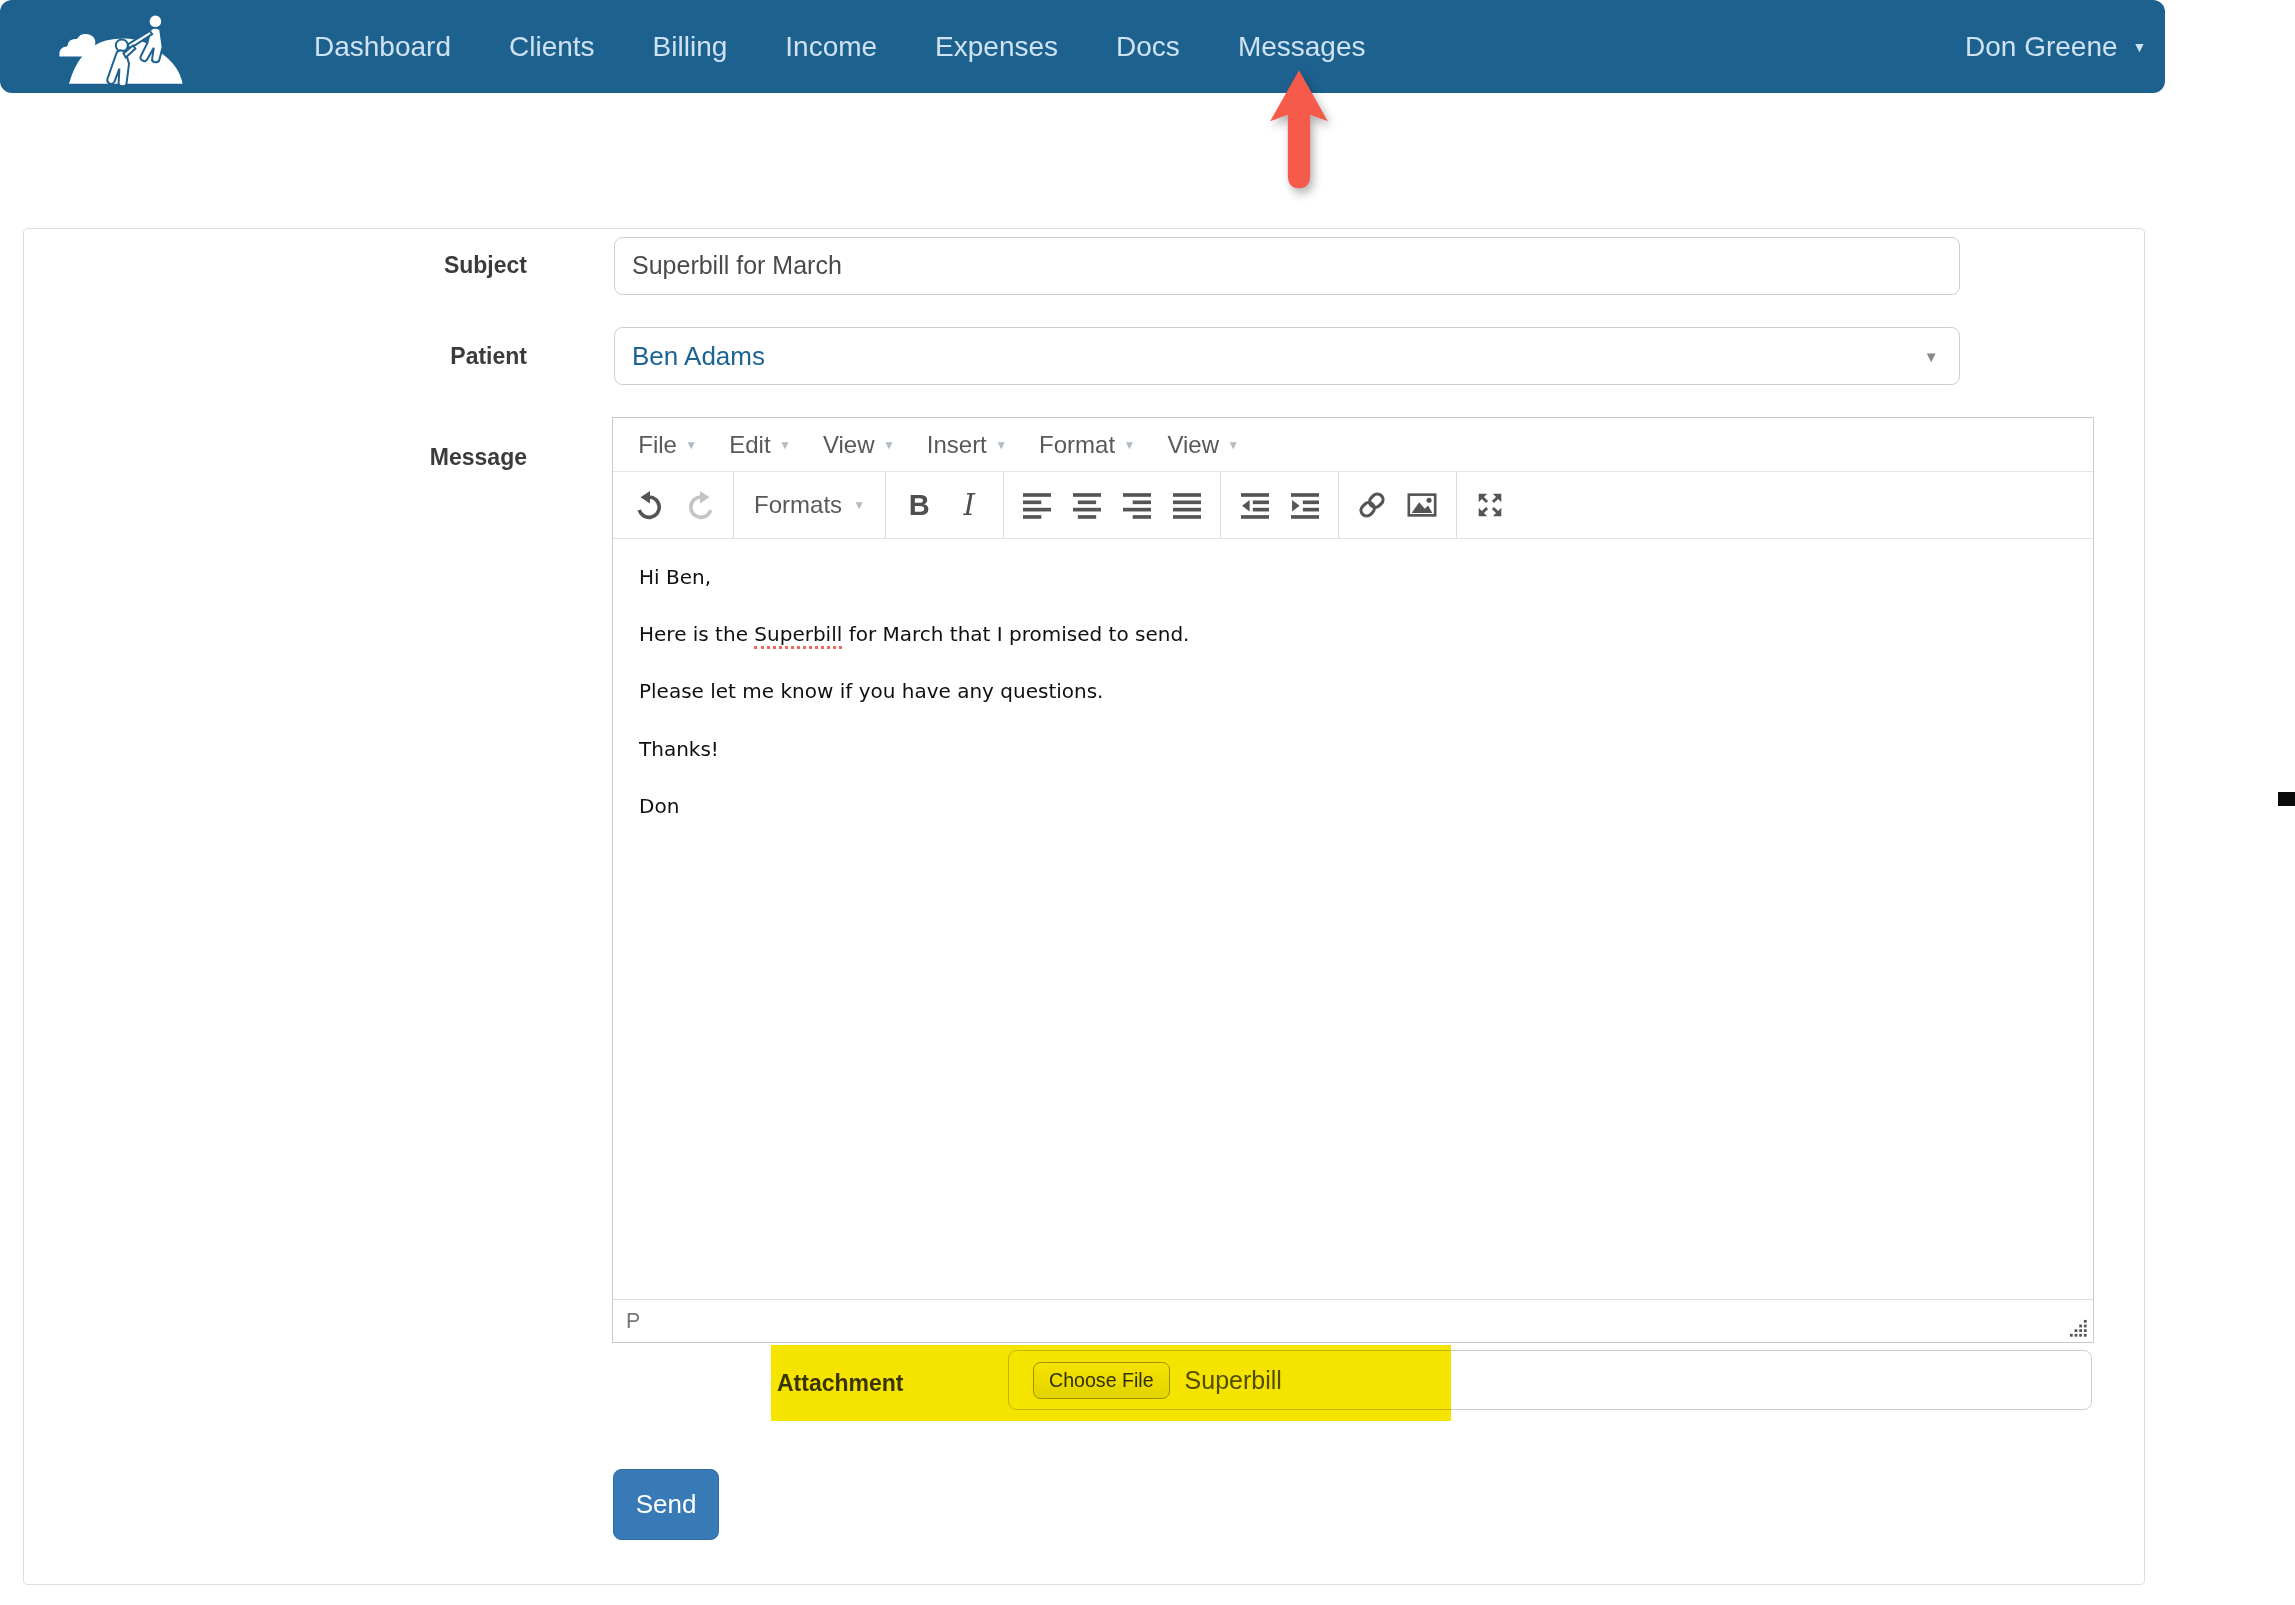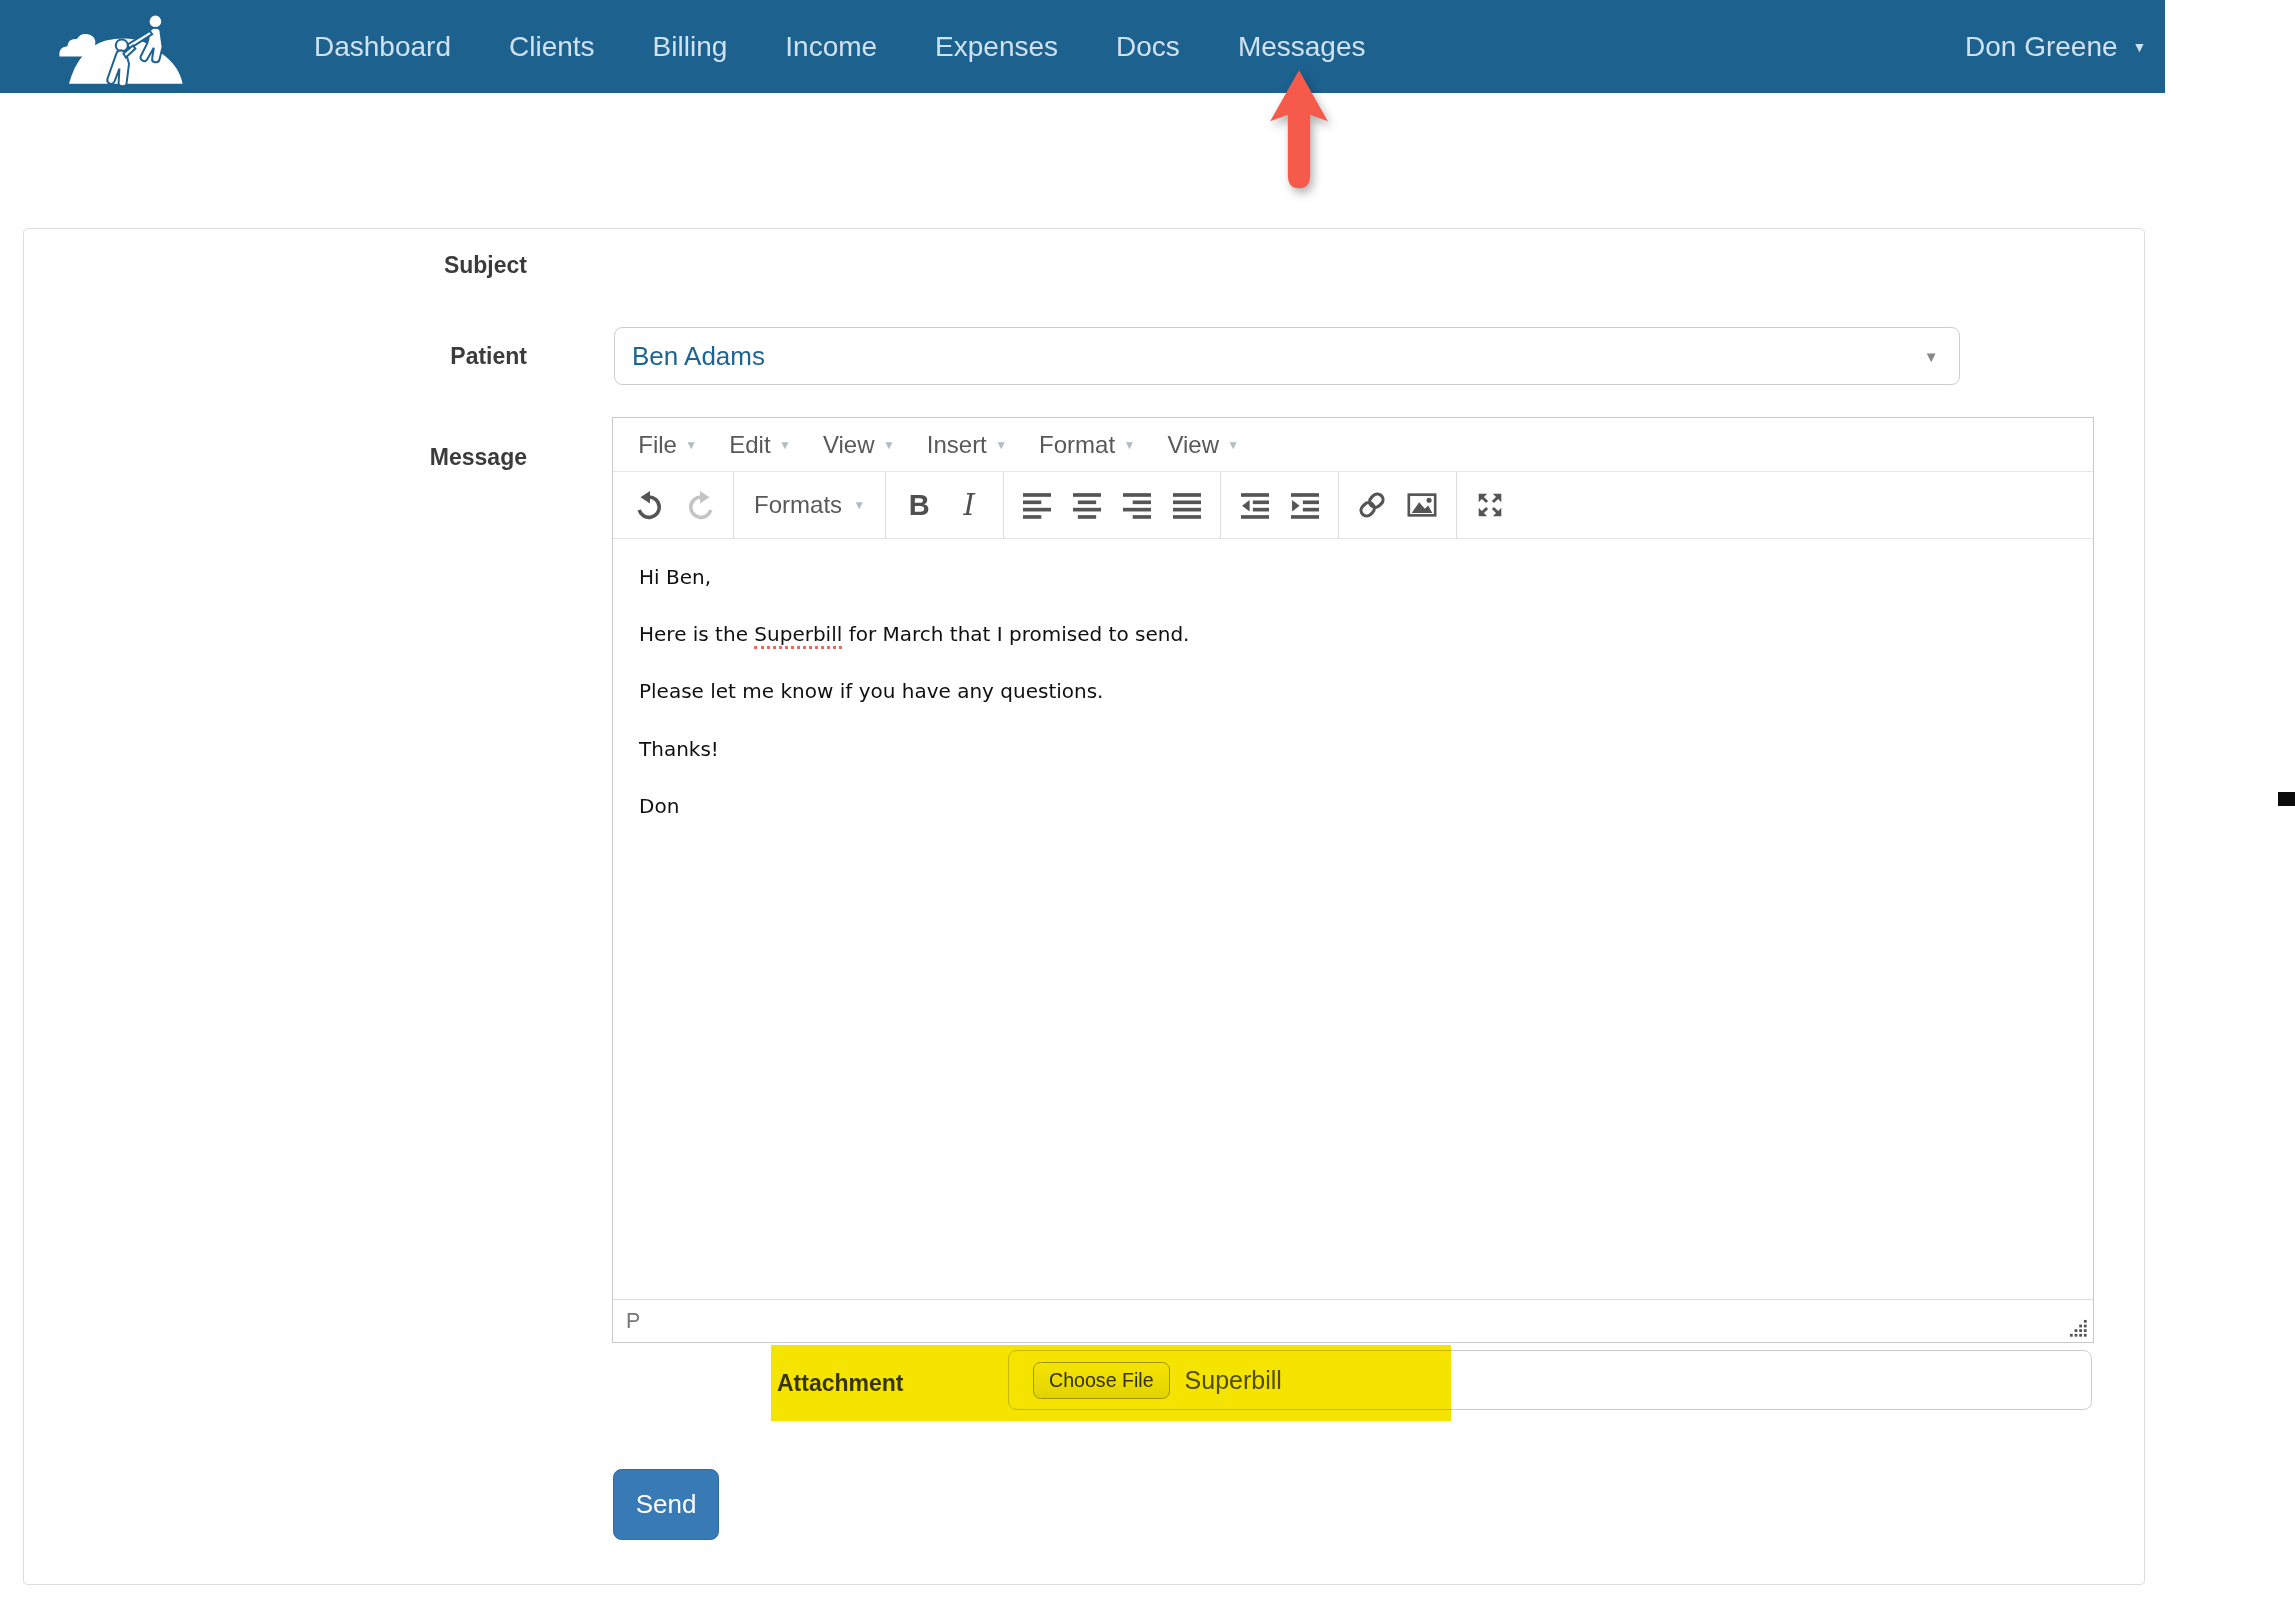--- a/index.html
+++ b/index.html
@@ -1,21 +1,21 @@
 <!DOCTYPE html>
 <html style="font-size:15px"><head>
 <meta charset="utf-8">
 <style>
   * { margin:0; padding:0; box-sizing:border-box; }
   html,body { background:#fff; }
   body { font-family:"Liberation Sans", sans-serif; }
   .page { position:relative; width:2295px; height:1605px; background:#fff; overflow:hidden; }
 
   
-  .navbar { position:absolute; left:0; top:0; width:2165px; height:93px; background:#1d618f; }
+  .navbar { position:absolute; left:0; top:0; width:2165px; height:93px; background:#1d618f;border-radius:12px; }
   .logo { position:absolute; left:45px; top:5.6px; width:160px; height:82px; }
   .nav-items { position:absolute; left:314px; top:0; height:93px; display:flex; align-items:center; gap:58px; }
   .nav-item { color:#cfe2f2; font-size:28px; cursor:pointer; white-space:nowrap; }
   .nav-user { position:absolute; left:1965px; top:0; height:93px; display:flex; align-items:center; gap:15px; cursor:pointer; }
   .nav-user-name { color:#cfe2f2; font-size:28px; }
   .caret-down { color:#cfe2f2; font-size:14px; line-height:1; }
 
   
   .red-arrow { position:absolute; left:1259px; top:67px; width:80px; height:131px; filter:drop-shadow(3.7px 5.6px 4.7px rgba(0,0,0,0.30)); }
 
@@ -111,20 +111,21 @@
   </div>
 
   <svg class="red-arrow" viewBox="0 0 86 140">
     <path d="M43 3 L12 58 L31 51 L31 116 Q31 130 43 130 Q55 130 55 116 L55 51 L74 58 Z" fill="#f55a4b"></path>
   </svg>
 
 
   <div class="panel">
 
     <div class="field-label lbl-subject">Subject</div>
+    <input class="text-input" value="Superbill for March" style="">
 
     <div class="field-label lbl-patient">Patient</div>
     <div class="select-box">
       <span class="select-value">Ben Adams</span>
       <span class="select-caret">▼</span>
     </div>
 
     <div class="field-label lbl-message">Message</div>
 
     <div class="editor">

